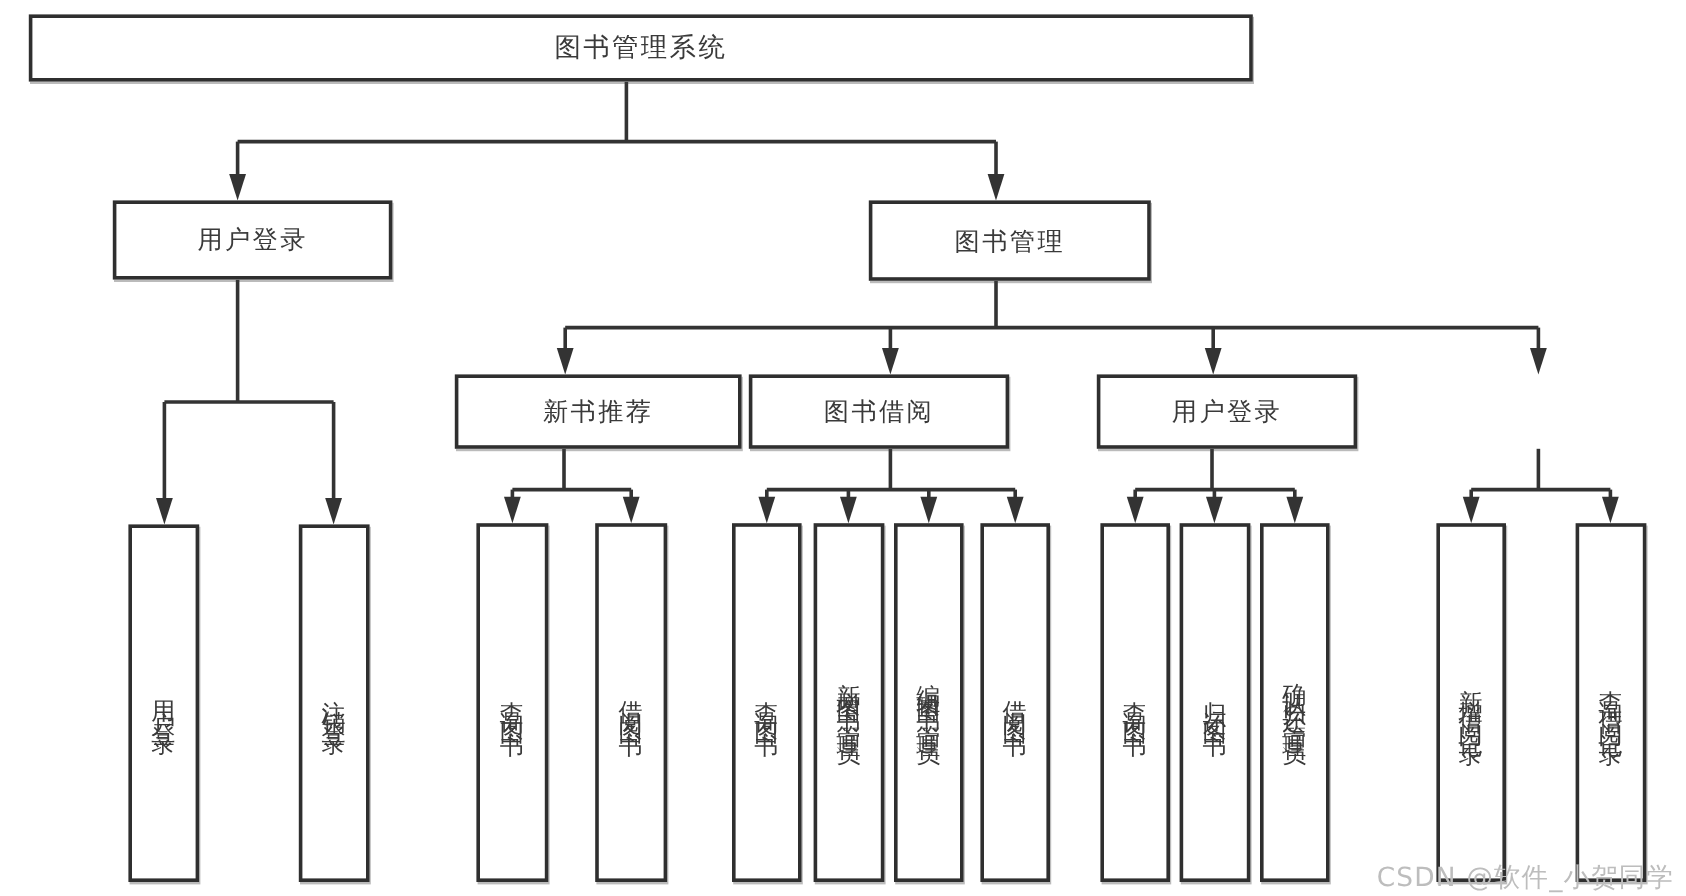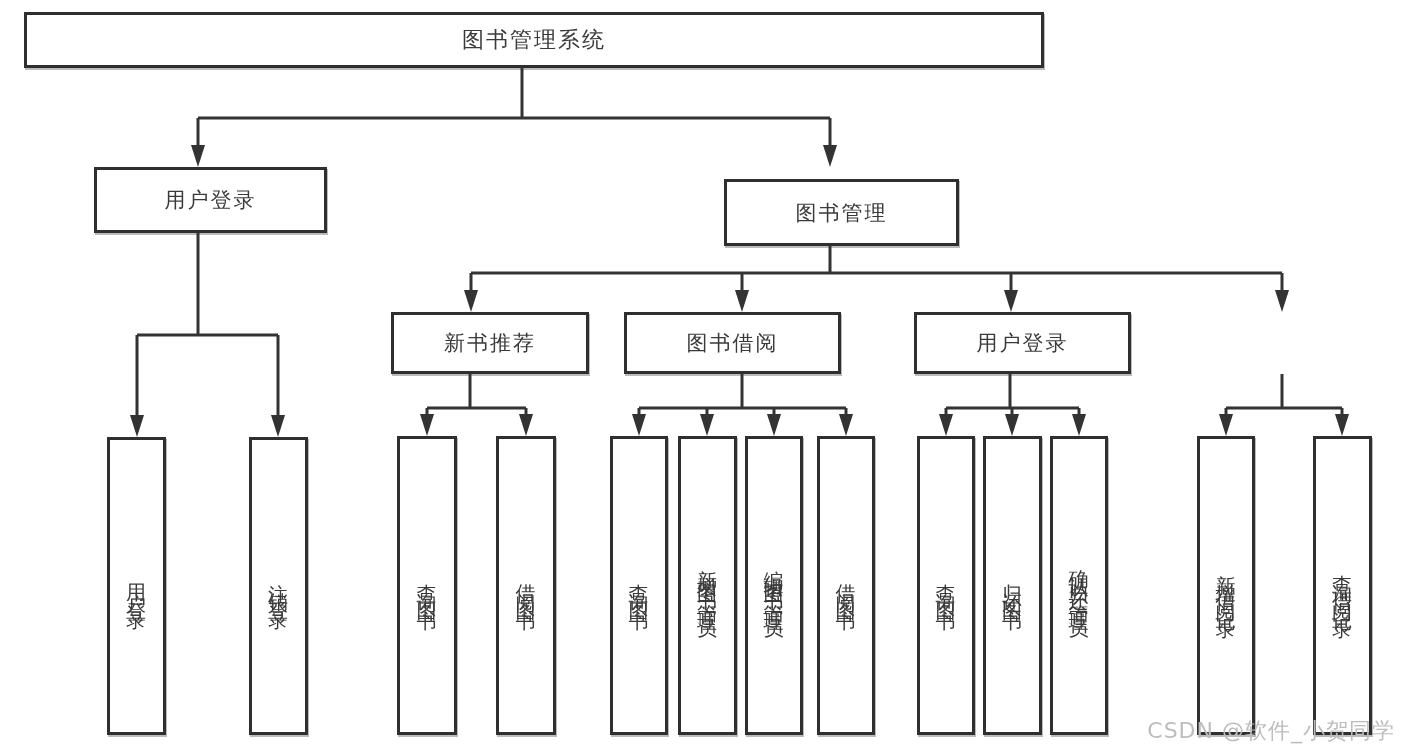--- a/index.html
+++ b/index.html
@@ -117,23 +117,23 @@
       <polygon points="1012,436 1005,414 1019,414"></polygon>
       <polygon points="1079,436 1072,414 1086,414"></polygon>
       <polygon points="1226,436 1219,414 1233,414"></polygon>
       <polygon points="1342,436 1335,414 1349,414"></polygon>
     </g>
   </svg>
 
   <div class="box root" style="left:12px;top:12px;width:1020px;height:56px">图书管理系统</div>
 
   <div class="box" style="left:82px;top:167px;width:233px;height:66px">用户登录</div>
-  <div class="box" style="left:712px;top:179px;width:235px;height:67px">图书管理</div>
+  <div class="box" style="left:712px;top:167px;width:235px;height:67px">图书管理</div>
 
-  <div class="box" style="left:379px;top:312px;width:198px;height:62px">新书推荐</div>
+  <div class="box" style="left:367px;top:312px;width:239px;height:62px">新书推荐</div>
   <div class="box" style="left:612px;top:312px;width:217px;height:62px">图书借阅</div>
   <div class="box" style="left:902px;top:312px;width:217px;height:62px">用户登录</div>
 
   <div class="vbox" style="left:107px;top:437px;width:59px;height:298px">
     <span>用户登录</span>
   </div>
   <div class="vbox" style="left:249px;top:437px;width:59px;height:298px">
     <span>注销登录</span>
   </div>
 

